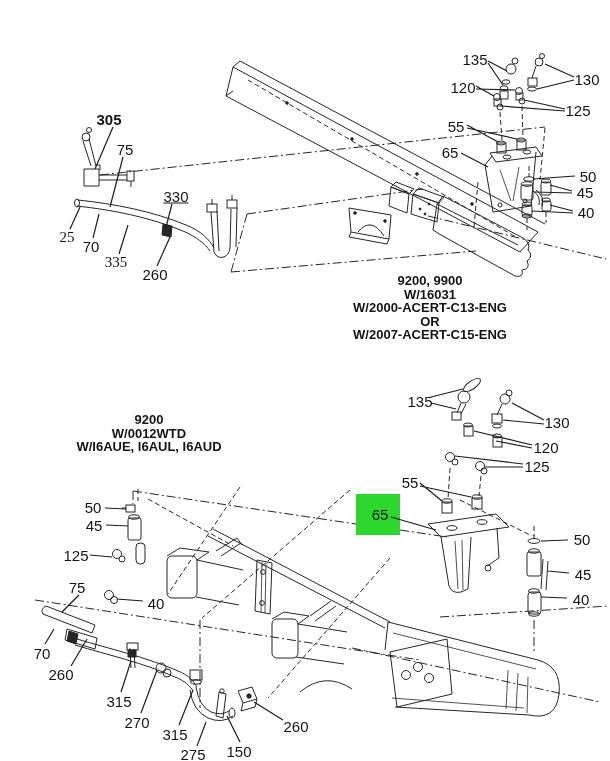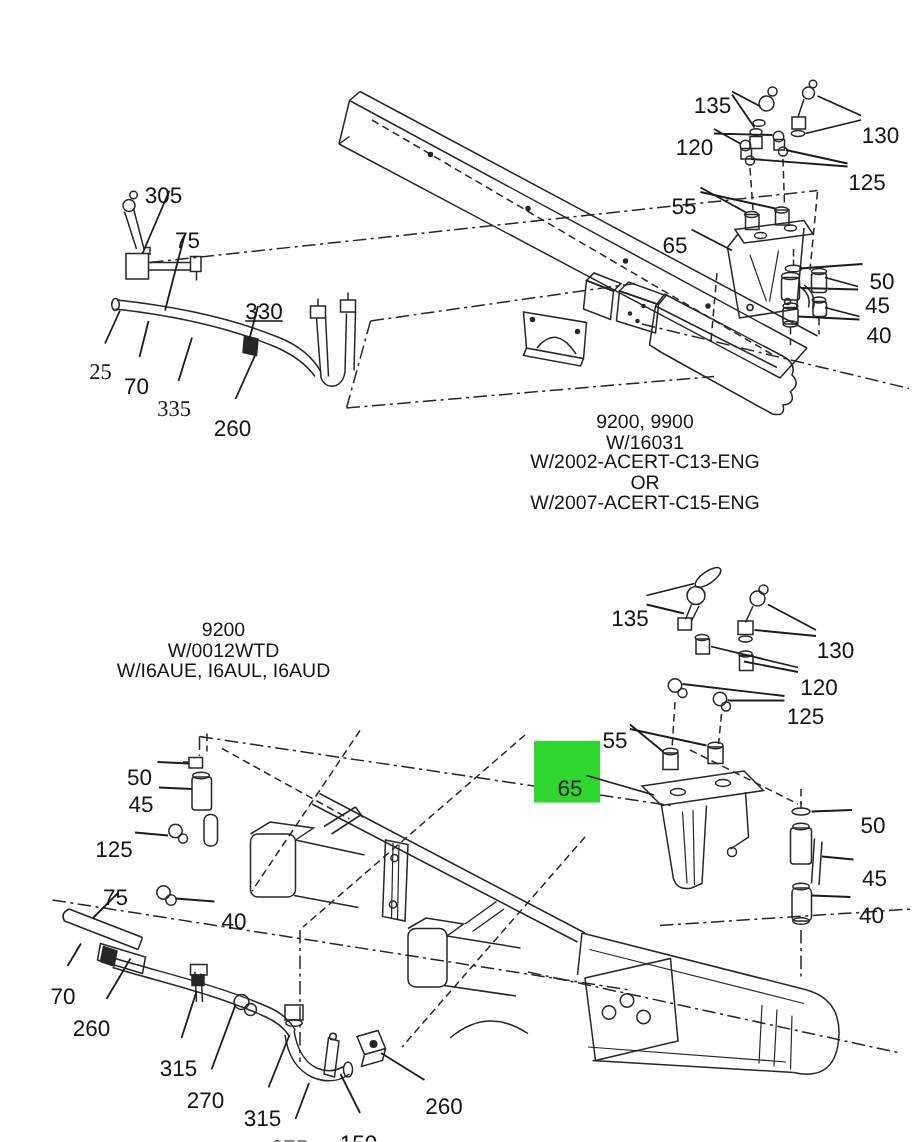--- a/index.html
+++ b/index.html
@@ -5,23 +5,23 @@
   html,body{margin:0;padding:0;}
   body{
     width:610px;height:761px;position:relative;background:#ffffff;
     font-family:"Liberation Sans", sans-serif;overflow:hidden;
   }
   #highlight-box{position:absolute;z-index:1;}
   svg.linework{position:absolute;left:0;top:0;z-index:2;}
   .layer{position:absolute;left:0;top:0;width:610px;height:761px;z-index:3;}
   .part-label{
     position:absolute;transform:translate(-50%,-50%);
-    font-size:15px;color:#141414;white-space:nowrap;letter-spacing:0;margin-top:12px;
+    font-size:15px;color:#141414;white-space:nowrap;letter-spacing:0;
   }
-  .caption{position:absolute;text-align:center;font-size:13px;line-height:13.6px;color:#141414;}
+  .caption{position:absolute;text-align:center;font-size:13px;line-height:13.6px;color:#141414;font-weight:bold;}
   .caption div{white-space:nowrap;}
   #caption-top{left:300px;top:274px;width:260px;}
   #caption-bottom{left:29px;top:413px;width:240px;}
   .ln{stroke:#262626;stroke-width:1;fill:none;}
   .lnf{stroke:#262626;stroke-width:1;fill:#262626;}
   .dash{stroke-dasharray:5 3;}
   .dashdot{stroke-dasharray:9 3 2 3;}
   .leader{stroke:#1c1c1c;stroke-width:1.2;fill:none;}
   .thin{stroke-width:.8;}
 </style>
@@ -326,31 +326,31 @@
     <path class="leader" d="M197,746 L206,722"></path>
     <path class="leader" d="M240,742 L227,716"></path>
     <path class="leader" d="M283,720 L254,702"></path>
   </g>
 </svg>
 
 <div class="layer">
   <div class="caption" id="caption-top">
     <div>9200, 9900</div>
     <div>W/16031</div>
-    <div>W/2002-ACERT-C13-ENG</div>
+    <div>W/2000-ACERT-C13-ENG</div>
     <div>OR</div>
     <div>W/2007-ACERT-C15-ENG</div>
   </div>
   <div class="caption" id="caption-bottom">
     <div>9200</div>
     <div>W/0012WTD</div>
     <div>W/I6AUE, I6AUL, I6AUD</div>
   </div>
   <div id="top-labels">
-      <span class="part-label" style="left: 109px; top: 119px;">305</span>
+      <span class="part-label" style="left: 109px; top: 119px; font-weight: bold;">305</span>
       <span class="part-label" style="left: 125px; top: 149px;">75</span>
       <span class="part-label" style="left: 176px; top: 196px; text-decoration: underline;">330</span>
       <span class="part-label" style="left: 67px; top: 237px; font-family: Liberation Serif, serif;">25</span>
       <span class="part-label" style="left: 91px; top: 246px;">70</span>
       <span class="part-label" style="left: 116px; top: 262px; font-family: Liberation Serif, serif;">335</span>
       <span class="part-label" style="left: 155px; top: 274px;">260</span>
       <span class="part-label" style="left: 475px; top: 59px;">135</span>
       <span class="part-label" style="left: 587px; top: 79px;">130</span>
       <span class="part-label" style="left: 463px; top: 87px;">120</span>
       <span class="part-label" style="left: 578px; top: 110px;">125</span>

